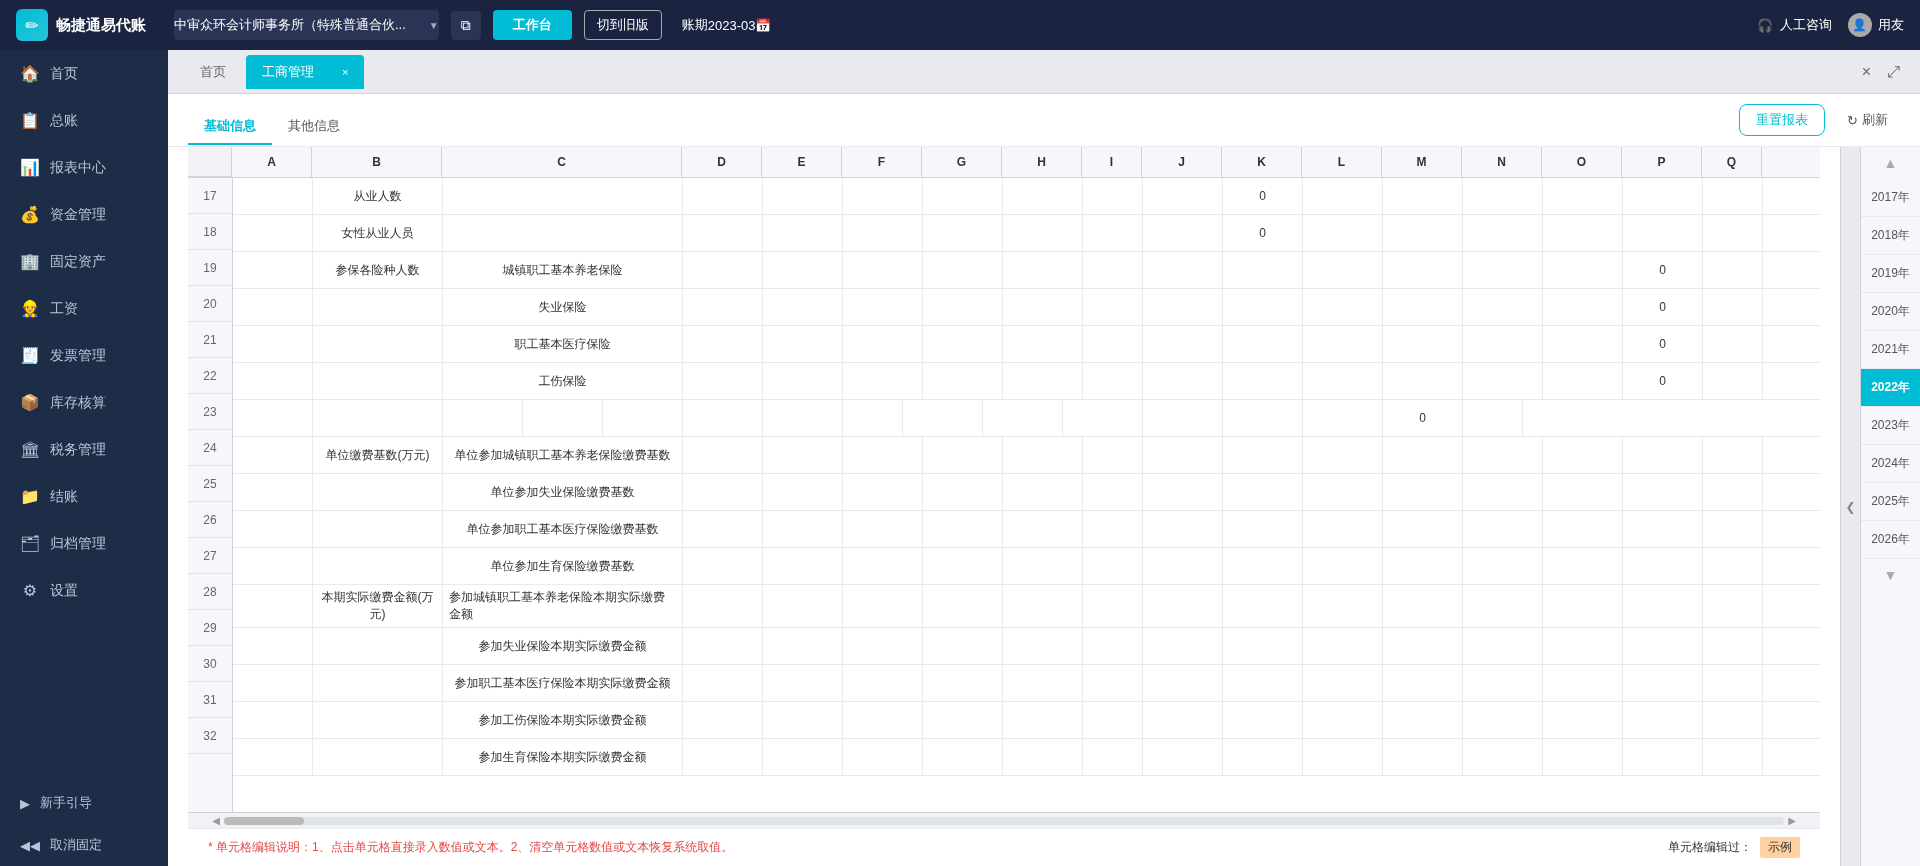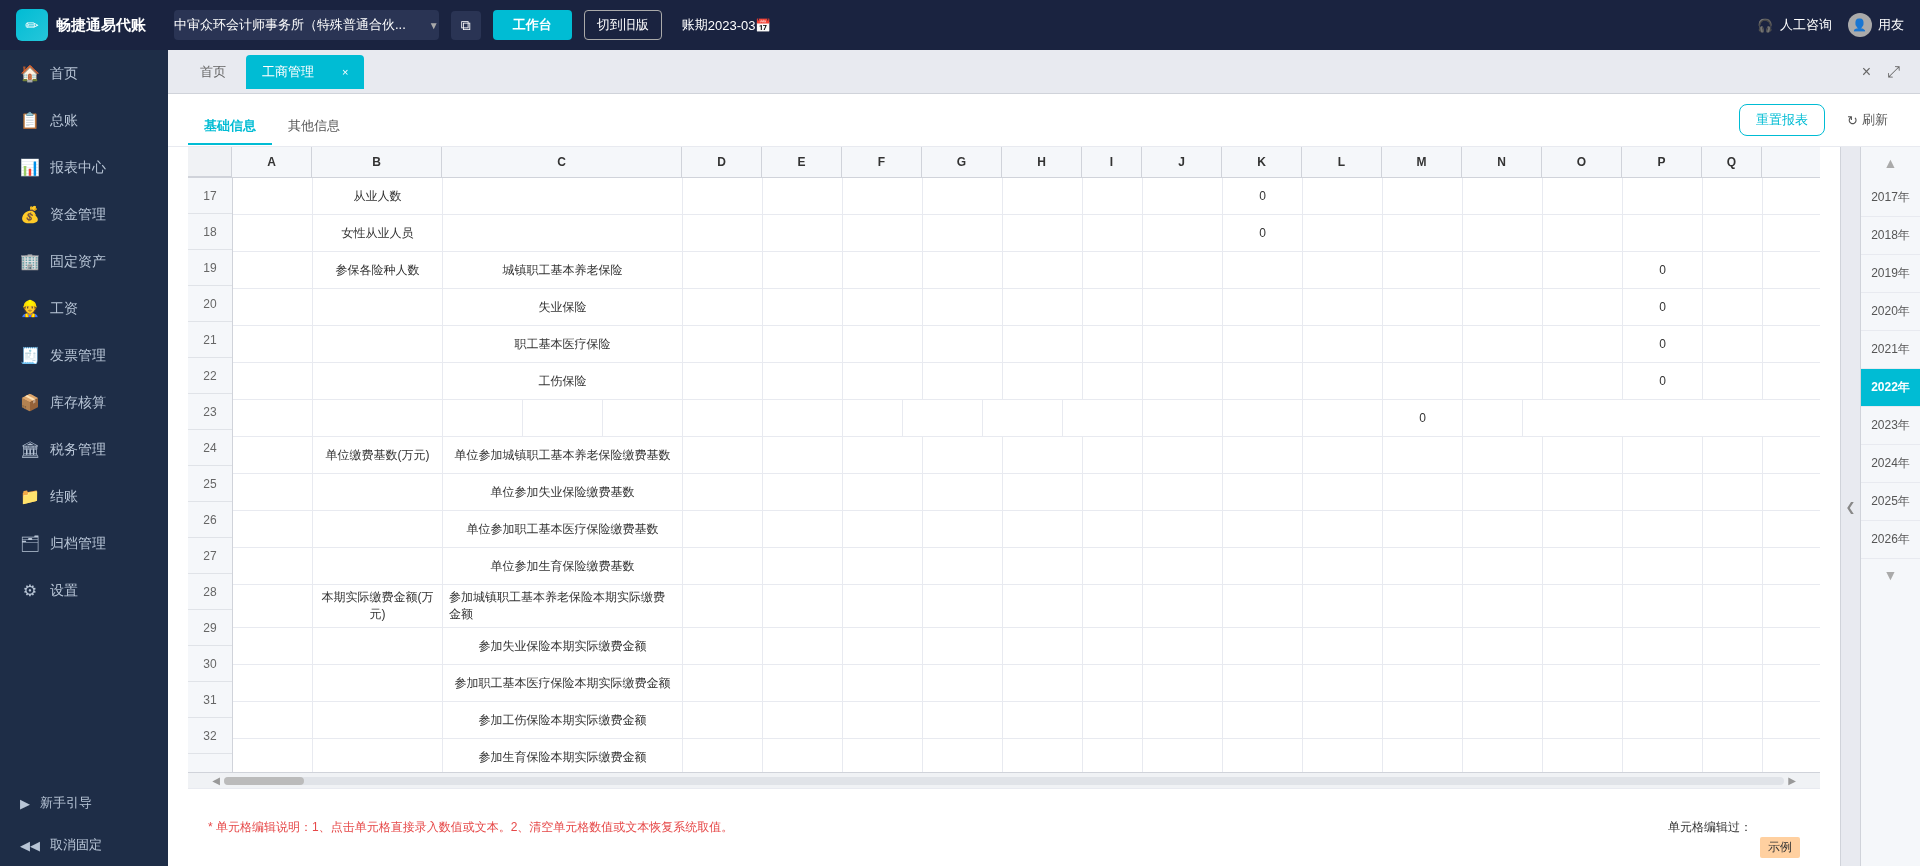--- a/index.html
+++ b/index.html
@@ -72,21 +72,21 @@
 
     
     .right-panel { width: 60px; background: #f5f7fa; border-left: 1px solid #d0d3da; display: flex; flex-direction: column; align-items: center; overflow-y: auto; }
     .year-item { width: 100%; text-align: center; padding: 10px 4px; font-size: 12px; color: #555; cursor: pointer; border-bottom: 1px solid #e8eaf0; }
     .year-item.active { background: #00bcd4; color: #fff; font-weight: bold; }
     .win-btn { background: transparent; border: none; cursor: pointer; font-size: 16px; color: #666; padding: 4px; }
 
     
     .status-bar { display: flex; align-items: center; padding: 8px 20px; background: #fff; border-top: 1px solid #e8eaf0; font-size: 12px; color: #e64848; gap: 4px; }
     .status-bar-right { margin-left: auto; display: flex; align-items: center; gap: 8px; color: #333; font-size: 12px; }
-    .status-example { background: #ffd0a0; padding: 2px 8px; border-radius: 2px; font-size: 12px; color: #333; margin-top: 40px; }
+    .status-example { background: #ffd0a0; padding: 2px 8px; border-radius: 2px; font-size: 12px; color: #333; }
 
     
     .h-scrollbar-area { height: 16px; background: #f0f2f5; display: flex; align-items: center; padding: 0 20px; border-top: 1px solid #d0d3da; }
     .h-scroll-track { flex: 1; height: 8px; background: #e0e3e8; border-radius: 4px; position: relative; }
     .h-scroll-thumb { width: 80px; height: 8px; background: #bbb; border-radius: 4px; position: absolute; left: 0; }
 
     .col-A { width: 80px; min-width: 80px; }
     .col-B { width: 130px; min-width: 130px; }
     .col-C { width: 240px; min-width: 240px; }
     .col-D { width: 80px; min-width: 80px; }

